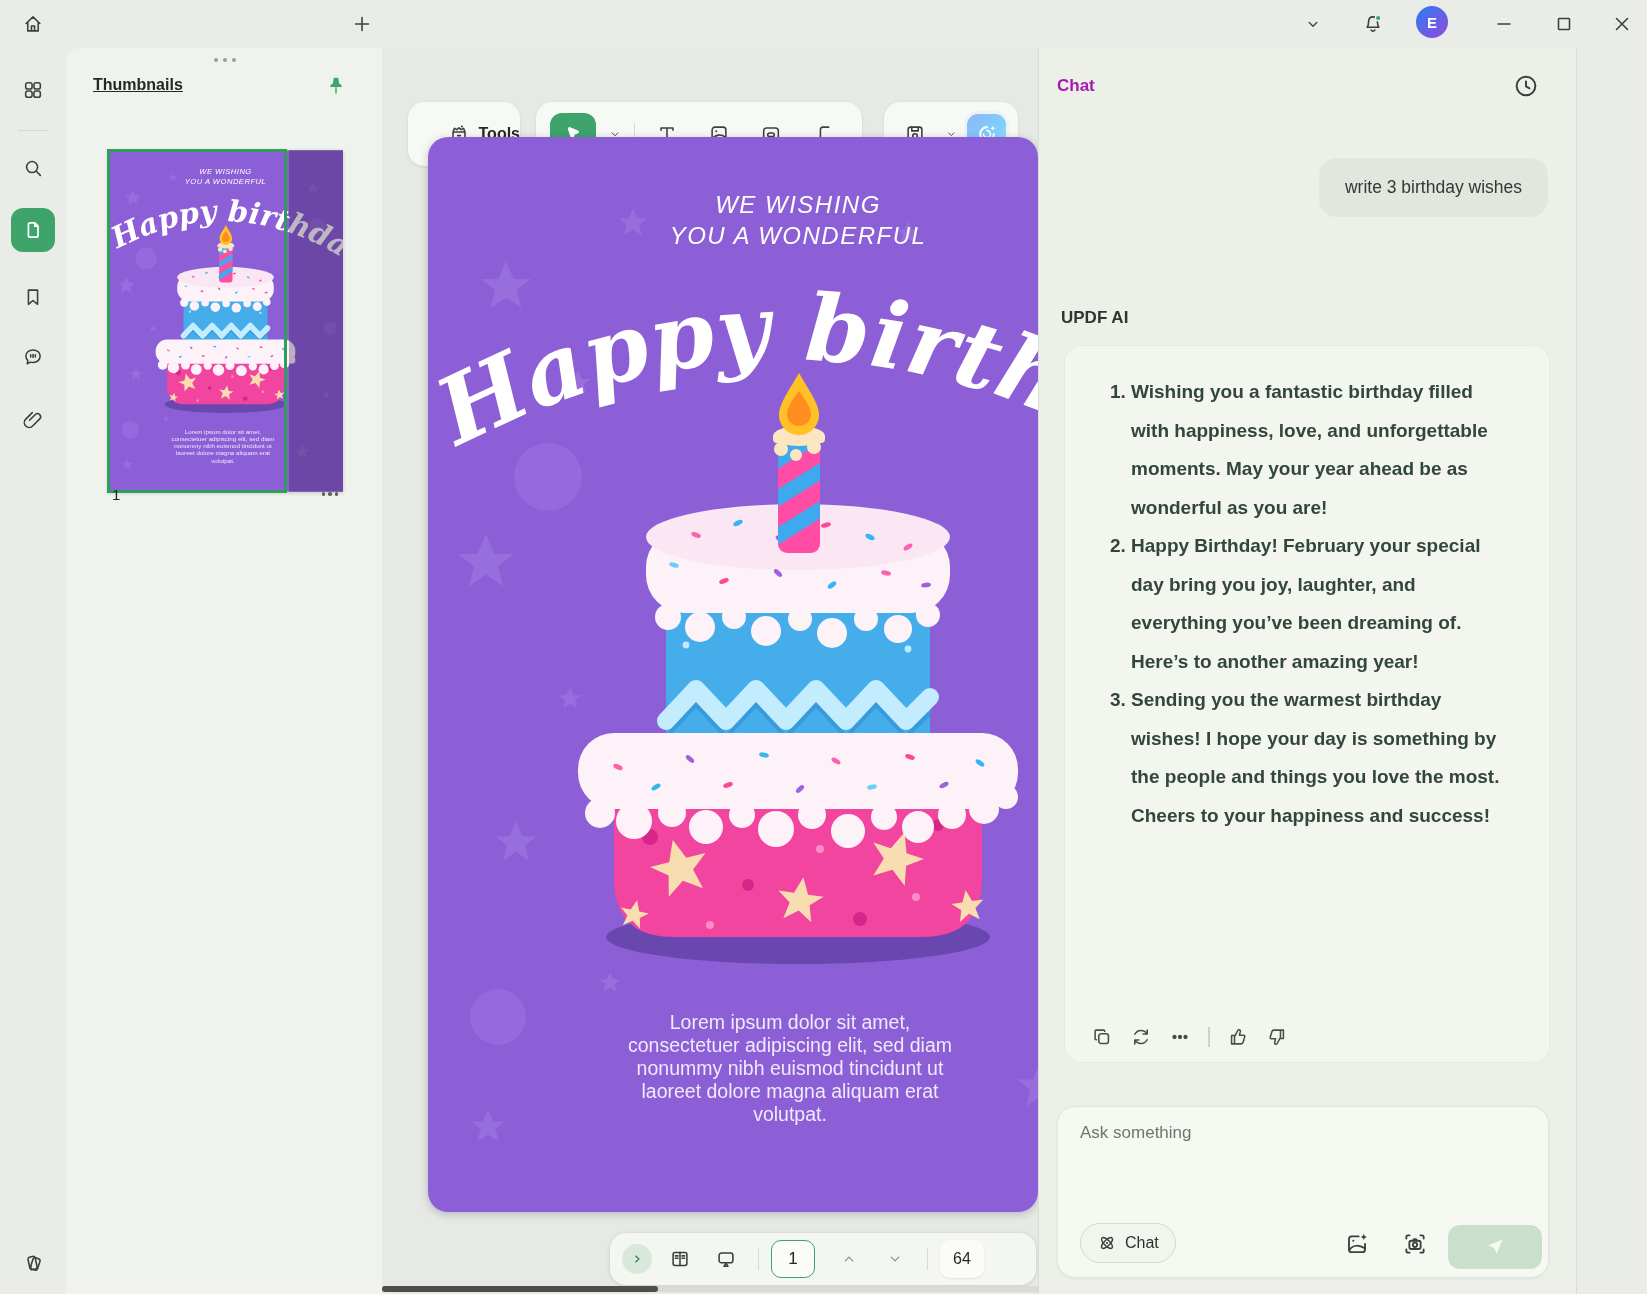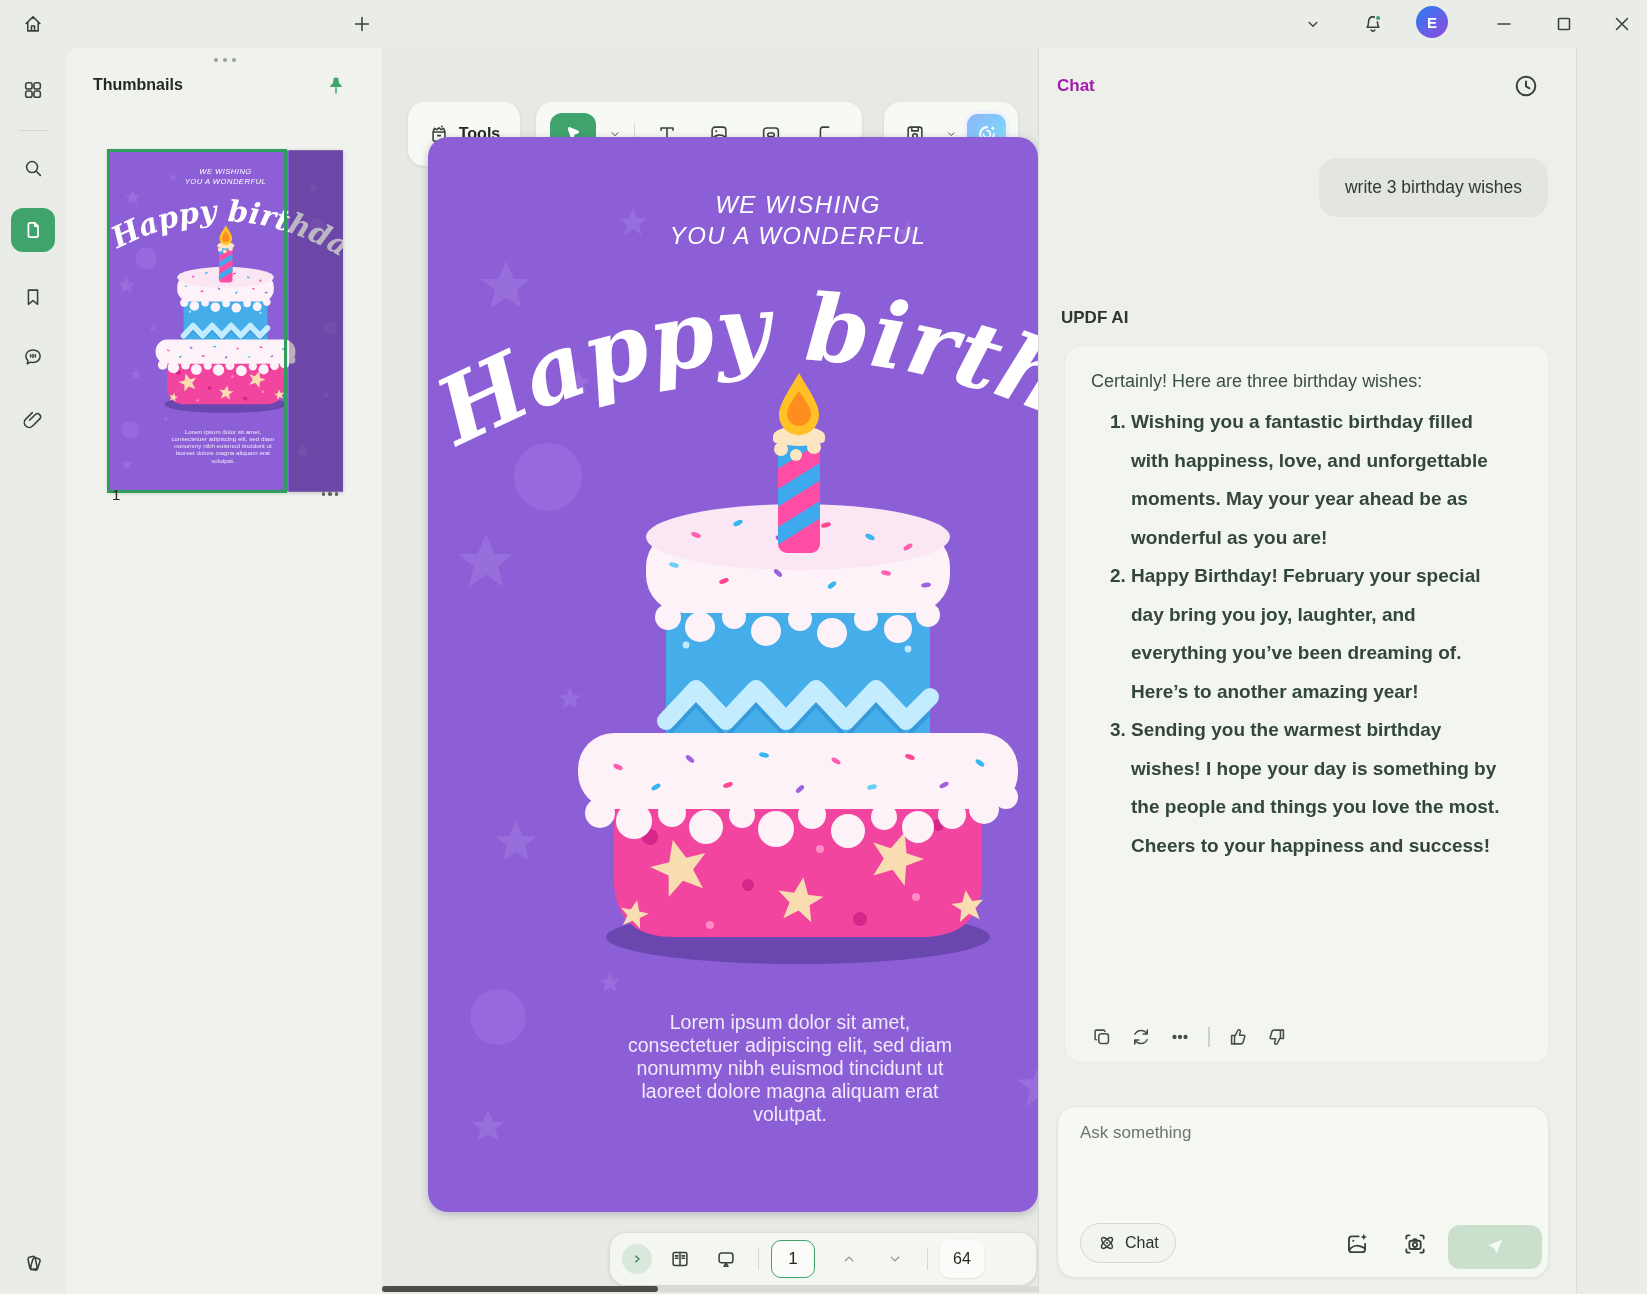--- a/index.html
+++ b/index.html
@@ -178,21 +178,21 @@
       </svg>
     </div>
   </nav>
 
   <aside class="abs thumbs">
     <div class="abs handle-dots" style="left:148px;top:10px;">
         <i></i>
         <i></i>
         <i></i>
       </div>
-    <div class="abs panel-title" style="left:27px;top:28px;">Thumbnails</div>
+    <div class="abs panel-title" style="left:27px;top:28px;text-decoration:underline;">Thumbnails</div>
     <div class="abs btn" style="left:254px;top:22px;width:32px;height:32px;">
       <svg class="ic" viewBox="0 0 24 24">
         <path class="fill" style="fill:#3EA46C;" d="M9.6 3 H14.4 L15.4 9.4 Q18.4 10.6 18.4 13.2 H5.6 Q5.6 10.6 8.6 9.4 Z"></path>
         <rect class="fill" style="fill:#3EA46C;" x="11.2" y="13.2" width="1.6" height="7.2" rx="0.8"></rect>
       </svg>
     </div>
 
     <div class="abs thumbwrap" style="left:42px;top:102px;">
       <svg width="235" height="342" viewBox="0 0 740 1075">
           <use href="#card-art"></use>
@@ -206,21 +206,21 @@
       <span class="menu-dots">
           <i></i>
           <i></i>
           <i></i>
         </span>
     </div>
   </aside>
 
   <main class="abs docarea">
 
-    <div class="abs pill" style="left:26px;width:112px;justify-content:center;gap:9px;">
+    <div class="abs pill" style="left:26px;width:112px;justify-content:flex-end;gap:9px;">
       <svg class="ic" viewBox="0 0 24 24">
         <path d="M5.5 9.8 L7 5.8 L9.5 7.2 L12 5.2 L14.5 7.2 L17 5.8 L18.5 9.8 M5.5 9.8 H18.5 V17.8 Q18.5 20 16.3 20 H7.7 Q5.5 20 5.5 17.8 Z M10.5 13.8 H13.5"></path>
         <circle class="fill" cx="15.2" cy="3.8" r="1.1"></circle>
       </svg>
       <span style="font-size:16px;font-weight:700;color:#23291f;">Tools</span>
     </div>
 
     <div class="abs pill" style="left:154px;width:326px;padding:0 14px;gap:12px;overflow:hidden;">
       <div class="btn tool-active">
         <svg class="ic" viewBox="0 0 24 24">
@@ -483,21 +483,20 @@
       </svg>
     </div>
 
     <div class="bubble-user">
       <span>write 3 birthday wishes</span>
     </div>
 
     <div class="abs ai-name">UPDF AI</div>
 
     <div class="abs ai-card">
-      <p class="ai-intro">Certainly! Here are three birthday wishes:</p>
       <ol class="wish-list">
         <li>Wishing you a fantastic birthday filled with happiness, love, and unforgettable moments. May your year ahead be as wonderful as you are!</li>
         <li>Happy Birthday! February your special day bring you joy, laughter, and everything you’ve been dreaming of. Here’s to another amazing year!</li>
         <li>Sending you the warmest birthday wishes! I hope your day is something by the people and things you love the most. Cheers to your happiness and success!</li>
       </ol>
       <div class="ai-actions">
         <svg class="ic btn" viewBox="0 0 24 24">
           <rect x="8.5" y="8.5" width="10.5" height="10.5" rx="2.5"></rect>
           <path d="M6 15 H5.6 Q4.5 15 4.5 13.9 V5.6 Q4.5 4.5 5.6 4.5 H13.9 Q15 4.5 15 5.6 V6"></path>
         </svg>

